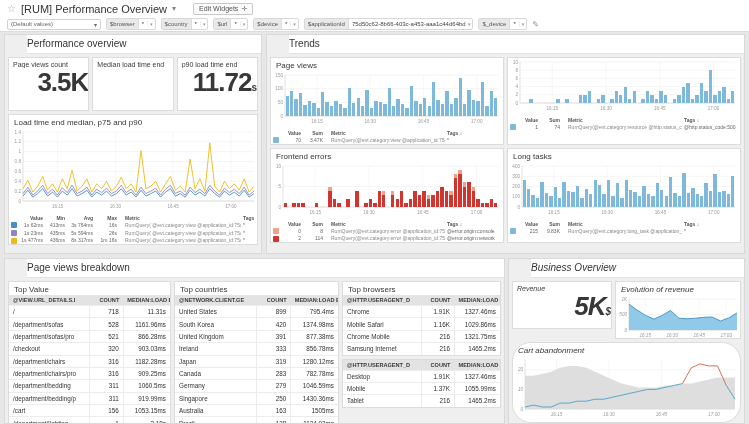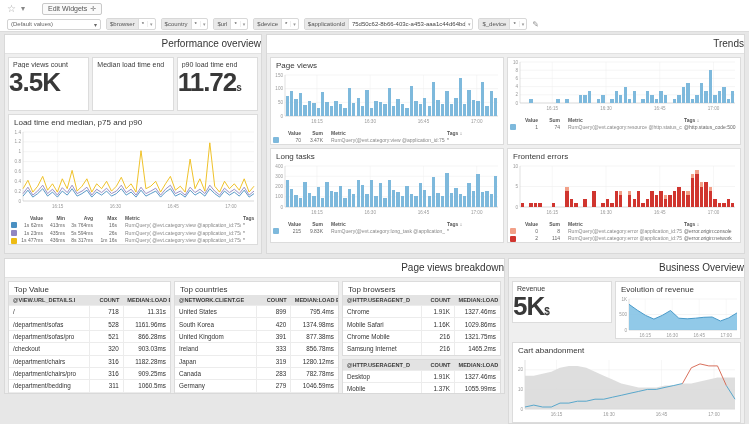--- a/index.html
+++ b/index.html
@@ -22,31 +22,31 @@
   .chip .name{background:#e9e9e9;padding:0 3px;color:#555;height:100%;display:flex;align-items:center;
               border-right:1px solid #ddd;white-space:nowrap;}
   .chip .val{padding:0 3px;color:#444;white-space:nowrap;max-width:110px;overflow:hidden;}
   .chip .ccaret{padding:0 2px;color:#999;font-size:5px;border-left:1px solid #eee;}
   .pencil{color:#999;font-size:8px;cursor:pointer;}
   
   .section{position:absolute;background:#efefef;border:1px solid #d9d9d9;overflow:hidden;
            box-sizing:border-box;}
   #sec-perf{left:4px;top:34px;width:258px;height:220px;}
   #sec-trends{left:266px;top:34px;width:479px;height:220px;}
-  #sec-breakdown{left:4px;top:258px;width:501px;height:136px;}
-  #sec-business{left:508px;top:258px;width:237px;height:166px;}
-  .sec-header{background:#fff;text-align:right;font-size:10px;color:#333;padding:3px 0 4px;
-              border-bottom:1px solid #e2e2e2;cursor:pointer;}
+  #sec-breakdown{left:4px;top:258px;width:501px;height:166px;}
+  #sec-business{left:508px;top:258px;width:237px;height:166px;font-style:italic;}
+  .sec-header{background:#fff;text-align:left;font-size:10px;color:#333;padding:3px 0 4px;
+              border-bottom:1px solid #e2e2e2;cursor:pointer;margin-left:22px;}
   .widget{background:#fff;border:1px solid #dcdcdc;box-sizing:border-box;overflow:hidden;}
   .w-title{font-size:8px;color:#363636;padding:3px 5px 1px;white-space:nowrap;overflow:hidden;}
   
   .kpi-row{display:flex;gap:3px;margin:3px;}
   .kpi{flex:1;height:54px;position:relative;}
   .kpi .label{font-size:7px;color:#3a3a3a;padding:3px 4px 0;white-space:nowrap;overflow:hidden;}
-  .kpi .num{text-align:left;font-size:26px;font-weight:700;color:#383838;line-height:1.15;
+  .kpi .num{text-align:right;font-size:26px;font-weight:700;color:#383838;line-height:1.15;
             letter-spacing:-1px;}
   .kpi .unit{font-size:10px;font-weight:700;letter-spacing:0;}
   
   svg text{font-family:"Liberation Sans",sans-serif;}
   .legend{width:100%;border-collapse:collapse;table-layout:fixed;}
   .legend th{font-size:5px;color:#555;text-align:left;font-weight:700;padding:1px 2px 0;white-space:nowrap;}
   .legend td{font-size:5px;color:#666;padding:0.5px 2px;white-space:nowrap;overflow:hidden;}
   .legend .num{text-align:right;}
   .legend th.num{text-align:right;}
   .legend .metric{color:#888;}
@@ -63,20 +63,21 @@
   .trends-grid{display:grid;grid-template-columns:1fr 1fr;gap:3px;margin:3px;}
   .bk-cols{display:flex;gap:3px;margin:3px;align-items:flex-start;}
   .bk-col{display:flex;flex-direction:column;gap:3px;}
   .biz-row{display:flex;gap:3px;margin:3px;}
 </style>
 </head>
 <body>
 
 <div class="titlebar">
   <span class="star">☆</span>
+  <span class="db-title">[RUM] Performance Overview</span>
   <span class="title-caret">▾</span>
   <span class="edit-btn">
     <span>Edit Widgets</span>
     <span class="plus">✛</span>
   </span>
 </div>
 
 <div class="filterbar">
   <span class="preset">
     <span>(Default values)</span>
@@ -406,116 +407,20 @@
           <tbody>
             <tr>
               <td><span class="sw" style="background:#7eb9dc"></span></td>
               <td class="num">1</td>
               <td class="num">74</td>
               <td class="metric" style="padding-left:6px">RumQuery(@evt.category:resource @http.status_code:&gt;=400 @application...</td>
               <td>@http.status_code:500</td>
             </tr>
           </tbody>
         </table></div>
-      <div class="widget"><div class="w-title">Long tasks</div><svg width="230" height="54">
-          <line x1="14" x2="227" y1="45" y2="45" stroke="#ebebeb" stroke-width="0.5"></line>
-          <text x="12" y="46.6" text-anchor="end" font-size="4.6" fill="#9a9a9a">0</text>
-          <line x1="14" x2="227" y1="34.75" y2="34.75" stroke="#ebebeb" stroke-width="0.5"></line>
-          <text x="12" y="36.35" text-anchor="end" font-size="4.6" fill="#9a9a9a">100</text>
-          <line x1="14" x2="227" y1="24.5" y2="24.5" stroke="#ebebeb" stroke-width="0.5"></line>
-          <text x="12" y="26.1" text-anchor="end" font-size="4.6" fill="#9a9a9a">200</text>
-          <line x1="14" x2="227" y1="14.25" y2="14.25" stroke="#ebebeb" stroke-width="0.5"></line>
-          <text x="12" y="15.85" text-anchor="end" font-size="4.6" fill="#9a9a9a">300</text>
-          <line x1="14" x2="227" y1="4" y2="4" stroke="#ebebeb" stroke-width="0.5"></line>
-          <text x="12" y="5.6" text-anchor="end" font-size="4.6" fill="#9a9a9a">400</text>
-          <line x1="45.95" x2="45.95" y1="4" y2="45" stroke="#efefef" stroke-width="0.5"></line>
-          <text x="45.95" y="52" text-anchor="middle" font-size="4.6" fill="#9a9a9a">16:15</text>
-          <line x1="99.2" x2="99.2" y1="4" y2="45" stroke="#efefef" stroke-width="0.5"></line>
-          <text x="99.2" y="52" text-anchor="middle" font-size="4.6" fill="#9a9a9a">16:30</text>
-          <line x1="152.45000000000002" x2="152.45000000000002" y1="4" y2="45" stroke="#efefef" stroke-width="0.5"></line>
-          <text x="152.45000000000002" y="52" text-anchor="middle" font-size="4.6" fill="#9a9a9a">16:45</text>
-          <line x1="205.70000000000002" x2="205.70000000000002" y1="4" y2="45" stroke="#efefef" stroke-width="0.5"></line>
-          <text x="205.70000000000002" y="52" text-anchor="middle" font-size="4.6" fill="#9a9a9a">17:00</text>
-          <line x1="14" x2="14" y1="4" y2="45" stroke="#cfcfcf" stroke-width="0.6"></line>
-          <line x1="14" x2="227" y1="45" y2="45" stroke="#cfcfcf" stroke-width="0.6"></line>
-          <rect x="14.5325" y="18.145" width="3.3725" height="26.855" fill="#7eb9dc" shape-rendering="crispEdges"></rect>
-          <rect x="18.97" y="27.37" width="3.3725" height="17.63" fill="#7eb9dc" shape-rendering="crispEdges"></rect>
-          <rect x="23.4075" y="32.7" width="3.3725" height="12.299999999999999" fill="#7eb9dc" shape-rendering="crispEdges"></rect>
-          <rect x="27.845" y="35.57" width="3.3725" height="9.43" fill="#7eb9dc" shape-rendering="crispEdges"></rect>
-          <rect x="32.2825" y="20.400000000000002" width="3.3725" height="24.599999999999998" fill="#7eb9dc" shape-rendering="crispEdges"></rect>
-          <rect x="36.72" y="31.47" width="3.3725" height="13.530000000000001" fill="#7eb9dc" shape-rendering="crispEdges"></rect>
-          <rect x="41.1575" y="33.519999999999996" width="3.3725" height="11.48" fill="#7eb9dc" shape-rendering="crispEdges"></rect>
-          <rect x="45.595" y="25.32" width="3.3725" height="19.68" fill="#7eb9dc" shape-rendering="crispEdges"></rect>
-          <rect x="50.0325" y="35.57" width="3.3725" height="9.43" fill="#7eb9dc" shape-rendering="crispEdges"></rect>
-          <rect x="54.47" y="20.195" width="3.3725" height="24.805" fill="#7eb9dc" shape-rendering="crispEdges"></rect>
-          <rect x="58.9075" y="29.42" width="3.3725" height="15.58" fill="#7eb9dc" shape-rendering="crispEdges"></rect>
-          <rect x="63.345" y="30.445" width="3.3725" height="14.555" fill="#7eb9dc" shape-rendering="crispEdges"></rect>
-          <rect x="67.7825" y="24.294999999999998" width="3.3725" height="20.705000000000002" fill="#7eb9dc" shape-rendering="crispEdges"></rect>
-          <rect x="72.22" y="35.57" width="3.3725" height="9.43" fill="#7eb9dc" shape-rendering="crispEdges"></rect>
-          <rect x="76.6575" y="26.96" width="3.3725" height="18.04" fill="#7eb9dc" shape-rendering="crispEdges"></rect>
-          <rect x="81.095" y="32.495000000000005" width="3.3725" height="12.504999999999999" fill="#7eb9dc" shape-rendering="crispEdges"></rect>
-          <rect x="85.5325" y="18.145" width="3.3725" height="26.855" fill="#7eb9dc" shape-rendering="crispEdges"></rect>
-          <rect x="89.97" y="23.27" width="3.3725" height="21.73" fill="#7eb9dc" shape-rendering="crispEdges"></rect>
-          <rect x="94.4075" y="32.495000000000005" width="3.3725" height="12.504999999999999" fill="#7eb9dc" shape-rendering="crispEdges"></rect>
-          <rect x="98.845" y="17.735" width="3.3725" height="27.265" fill="#7eb9dc" shape-rendering="crispEdges"></rect>
-          <rect x="103.2825" y="33.519999999999996" width="3.3725" height="11.48" fill="#7eb9dc" shape-rendering="crispEdges"></rect>
-          <rect x="107.72" y="21.220000000000002" width="3.3725" height="23.779999999999998" fill="#7eb9dc" shape-rendering="crispEdges"></rect>
-          <rect x="112.1575" y="35.57" width="3.3725" height="9.43" fill="#7eb9dc" shape-rendering="crispEdges"></rect>
-          <rect x="116.595" y="17.735" width="3.3725" height="27.265" fill="#7eb9dc" shape-rendering="crispEdges"></rect>
-          <rect x="121.0325" y="28.395" width="3.3725" height="16.605" fill="#7eb9dc" shape-rendering="crispEdges"></rect>
-          <rect x="125.47" y="30.445" width="3.3725" height="14.555" fill="#7eb9dc" shape-rendering="crispEdges"></rect>
-          <rect x="129.9075" y="33.519999999999996" width="3.3725" height="11.48" fill="#7eb9dc" shape-rendering="crispEdges"></rect>
-          <rect x="134.345" y="23.884999999999998" width="3.3725" height="21.115000000000002" fill="#7eb9dc" shape-rendering="crispEdges"></rect>
-          <rect x="138.7825" y="32.085" width="3.3725" height="12.915000000000001" fill="#7eb9dc" shape-rendering="crispEdges"></rect>
-          <rect x="143.22" y="33.519999999999996" width="3.3725" height="11.48" fill="#7eb9dc" shape-rendering="crispEdges"></rect>
-          <rect x="147.6575" y="21.220000000000002" width="3.3725" height="23.779999999999998" fill="#7eb9dc" shape-rendering="crispEdges"></rect>
-          <rect x="152.095" y="28.395" width="3.3725" height="16.605" fill="#7eb9dc" shape-rendering="crispEdges"></rect>
-          <rect x="156.5325" y="34.135" width="3.3725" height="10.865" fill="#7eb9dc" shape-rendering="crispEdges"></rect>
-          <rect x="160.97" y="15.07" width="3.3725" height="29.93" fill="#7eb9dc" shape-rendering="crispEdges"></rect>
-          <rect x="165.4075" y="31.47" width="3.3725" height="13.530000000000001" fill="#7eb9dc" shape-rendering="crispEdges"></rect>
-          <rect x="169.845" y="33.519999999999996" width="3.3725" height="11.48" fill="#7eb9dc" shape-rendering="crispEdges"></rect>
-          <rect x="174.2825" y="10.969999999999999" width="3.3725" height="34.03" fill="#7eb9dc" shape-rendering="crispEdges"></rect>
-          <rect x="178.72" y="31.06" width="3.3725" height="13.940000000000001" fill="#7eb9dc" shape-rendering="crispEdges"></rect>
-          <rect x="183.1575" y="25.935" width="3.3725" height="19.065" fill="#7eb9dc" shape-rendering="crispEdges"></rect>
-          <rect x="187.595" y="32.495000000000005" width="3.3725" height="12.504999999999999" fill="#7eb9dc" shape-rendering="crispEdges"></rect>
-          <rect x="192.0325" y="34.135" width="3.3725" height="10.865" fill="#7eb9dc" shape-rendering="crispEdges"></rect>
-          <rect x="196.47" y="20.810000000000002" width="3.3725" height="24.189999999999998" fill="#7eb9dc" shape-rendering="crispEdges"></rect>
-          <rect x="200.9075" y="29.42" width="3.3725" height="15.58" fill="#7eb9dc" shape-rendering="crispEdges"></rect>
-          <rect x="205.345" y="11.994999999999997" width="3.3725" height="33.005" fill="#7eb9dc" shape-rendering="crispEdges"></rect>
-          <rect x="209.7825" y="30.445" width="3.3725" height="14.555" fill="#7eb9dc" shape-rendering="crispEdges"></rect>
-          <rect x="214.22" y="29.009999999999998" width="3.3725" height="15.99" fill="#7eb9dc" shape-rendering="crispEdges"></rect>
-          <rect x="218.6575" y="32.495000000000005" width="3.3725" height="12.504999999999999" fill="#7eb9dc" shape-rendering="crispEdges"></rect>
-          <rect x="223.095" y="13.634999999999998" width="3.3725" height="31.365000000000002" fill="#7eb9dc" shape-rendering="crispEdges"></rect>
-        </svg><table class="legend">
-          <colgroup>
-            <col style="width:10px">
-            <col style="width:22px">
-            <col style="width:22px">
-            <col>
-            <col style="width:58px">
-          </colgroup>
-          <thead>
-            <tr>
-              <th></th>
-              <th class="num">Value</th>
-              <th class="num">Sum</th>
-              <th style="padding-left:6px">Metric</th>
-              <th>Tags ↓</th>
-            </tr>
-          </thead>
-          <tbody>
-            <tr>
-              <td><span class="sw" style="background:#7eb9dc"></span></td>
-              <td class="num">215</td>
-              <td class="num">9.83K</td>
-              <td class="metric" style="padding-left:6px">RumQuery(@evt.category:long_task @application_id:75d50c62-8b66-403c-a453-aaa1c44d6...</td>
-              <td>*</td>
-            </tr>
-          </tbody>
-        </table></div>
       <div class="widget"><div class="w-title">Frontend errors</div><svg width="230" height="54">
           <line x1="12" x2="227" y1="45" y2="45" stroke="#ebebeb" stroke-width="0.5"></line>
           <text x="10" y="46.6" text-anchor="end" font-size="4.6" fill="#9a9a9a">0</text>
           <line x1="12" x2="227" y1="24.5" y2="24.5" stroke="#ebebeb" stroke-width="0.5"></line>
           <text x="10" y="26.1" text-anchor="end" font-size="4.6" fill="#9a9a9a">5</text>
           <line x1="12" x2="227" y1="4" y2="4" stroke="#ebebeb" stroke-width="0.5"></line>
           <text x="10" y="5.6" text-anchor="end" font-size="4.6" fill="#9a9a9a">10</text>
           <line x1="44.25" x2="44.25" y1="4" y2="45" stroke="#efefef" stroke-width="0.5"></line>
           <text x="44.25" y="52" text-anchor="middle" font-size="4.6" fill="#9a9a9a">16:15</text>
           <line x1="98" x2="98" y1="4" y2="45" stroke="#efefef" stroke-width="0.5"></line>
@@ -601,20 +506,116 @@
             </tr>
             <tr>
               <td><span class="sw" style="background:#d0352f"></span></td>
               <td class="num">2</td>
               <td class="num">114</td>
               <td class="metric" style="padding-left:6px">RumQuery(@evt.category:error @application_id:75d50c62-8b66-403c-a453-...</td>
               <td>@error.origin:network</td>
             </tr>
           </tbody>
         </table></div>
+      <div class="widget"><div class="w-title">Long tasks</div><svg width="230" height="54">
+          <line x1="14" x2="227" y1="45" y2="45" stroke="#ebebeb" stroke-width="0.5"></line>
+          <text x="12" y="46.6" text-anchor="end" font-size="4.6" fill="#9a9a9a">0</text>
+          <line x1="14" x2="227" y1="34.75" y2="34.75" stroke="#ebebeb" stroke-width="0.5"></line>
+          <text x="12" y="36.35" text-anchor="end" font-size="4.6" fill="#9a9a9a">100</text>
+          <line x1="14" x2="227" y1="24.5" y2="24.5" stroke="#ebebeb" stroke-width="0.5"></line>
+          <text x="12" y="26.1" text-anchor="end" font-size="4.6" fill="#9a9a9a">200</text>
+          <line x1="14" x2="227" y1="14.25" y2="14.25" stroke="#ebebeb" stroke-width="0.5"></line>
+          <text x="12" y="15.85" text-anchor="end" font-size="4.6" fill="#9a9a9a">300</text>
+          <line x1="14" x2="227" y1="4" y2="4" stroke="#ebebeb" stroke-width="0.5"></line>
+          <text x="12" y="5.6" text-anchor="end" font-size="4.6" fill="#9a9a9a">400</text>
+          <line x1="45.95" x2="45.95" y1="4" y2="45" stroke="#efefef" stroke-width="0.5"></line>
+          <text x="45.95" y="52" text-anchor="middle" font-size="4.6" fill="#9a9a9a">16:15</text>
+          <line x1="99.2" x2="99.2" y1="4" y2="45" stroke="#efefef" stroke-width="0.5"></line>
+          <text x="99.2" y="52" text-anchor="middle" font-size="4.6" fill="#9a9a9a">16:30</text>
+          <line x1="152.45000000000002" x2="152.45000000000002" y1="4" y2="45" stroke="#efefef" stroke-width="0.5"></line>
+          <text x="152.45000000000002" y="52" text-anchor="middle" font-size="4.6" fill="#9a9a9a">16:45</text>
+          <line x1="205.70000000000002" x2="205.70000000000002" y1="4" y2="45" stroke="#efefef" stroke-width="0.5"></line>
+          <text x="205.70000000000002" y="52" text-anchor="middle" font-size="4.6" fill="#9a9a9a">17:00</text>
+          <line x1="14" x2="14" y1="4" y2="45" stroke="#cfcfcf" stroke-width="0.6"></line>
+          <line x1="14" x2="227" y1="45" y2="45" stroke="#cfcfcf" stroke-width="0.6"></line>
+          <rect x="14.5325" y="18.145" width="3.3725" height="26.855" fill="#7eb9dc" shape-rendering="crispEdges"></rect>
+          <rect x="18.97" y="27.37" width="3.3725" height="17.63" fill="#7eb9dc" shape-rendering="crispEdges"></rect>
+          <rect x="23.4075" y="32.7" width="3.3725" height="12.299999999999999" fill="#7eb9dc" shape-rendering="crispEdges"></rect>
+          <rect x="27.845" y="35.57" width="3.3725" height="9.43" fill="#7eb9dc" shape-rendering="crispEdges"></rect>
+          <rect x="32.2825" y="20.400000000000002" width="3.3725" height="24.599999999999998" fill="#7eb9dc" shape-rendering="crispEdges"></rect>
+          <rect x="36.72" y="31.47" width="3.3725" height="13.530000000000001" fill="#7eb9dc" shape-rendering="crispEdges"></rect>
+          <rect x="41.1575" y="33.519999999999996" width="3.3725" height="11.48" fill="#7eb9dc" shape-rendering="crispEdges"></rect>
+          <rect x="45.595" y="25.32" width="3.3725" height="19.68" fill="#7eb9dc" shape-rendering="crispEdges"></rect>
+          <rect x="50.0325" y="35.57" width="3.3725" height="9.43" fill="#7eb9dc" shape-rendering="crispEdges"></rect>
+          <rect x="54.47" y="20.195" width="3.3725" height="24.805" fill="#7eb9dc" shape-rendering="crispEdges"></rect>
+          <rect x="58.9075" y="29.42" width="3.3725" height="15.58" fill="#7eb9dc" shape-rendering="crispEdges"></rect>
+          <rect x="63.345" y="30.445" width="3.3725" height="14.555" fill="#7eb9dc" shape-rendering="crispEdges"></rect>
+          <rect x="67.7825" y="24.294999999999998" width="3.3725" height="20.705000000000002" fill="#7eb9dc" shape-rendering="crispEdges"></rect>
+          <rect x="72.22" y="35.57" width="3.3725" height="9.43" fill="#7eb9dc" shape-rendering="crispEdges"></rect>
+          <rect x="76.6575" y="26.96" width="3.3725" height="18.04" fill="#7eb9dc" shape-rendering="crispEdges"></rect>
+          <rect x="81.095" y="32.495000000000005" width="3.3725" height="12.504999999999999" fill="#7eb9dc" shape-rendering="crispEdges"></rect>
+          <rect x="85.5325" y="18.145" width="3.3725" height="26.855" fill="#7eb9dc" shape-rendering="crispEdges"></rect>
+          <rect x="89.97" y="23.27" width="3.3725" height="21.73" fill="#7eb9dc" shape-rendering="crispEdges"></rect>
+          <rect x="94.4075" y="32.495000000000005" width="3.3725" height="12.504999999999999" fill="#7eb9dc" shape-rendering="crispEdges"></rect>
+          <rect x="98.845" y="17.735" width="3.3725" height="27.265" fill="#7eb9dc" shape-rendering="crispEdges"></rect>
+          <rect x="103.2825" y="33.519999999999996" width="3.3725" height="11.48" fill="#7eb9dc" shape-rendering="crispEdges"></rect>
+          <rect x="107.72" y="21.220000000000002" width="3.3725" height="23.779999999999998" fill="#7eb9dc" shape-rendering="crispEdges"></rect>
+          <rect x="112.1575" y="35.57" width="3.3725" height="9.43" fill="#7eb9dc" shape-rendering="crispEdges"></rect>
+          <rect x="116.595" y="17.735" width="3.3725" height="27.265" fill="#7eb9dc" shape-rendering="crispEdges"></rect>
+          <rect x="121.0325" y="28.395" width="3.3725" height="16.605" fill="#7eb9dc" shape-rendering="crispEdges"></rect>
+          <rect x="125.47" y="30.445" width="3.3725" height="14.555" fill="#7eb9dc" shape-rendering="crispEdges"></rect>
+          <rect x="129.9075" y="33.519999999999996" width="3.3725" height="11.48" fill="#7eb9dc" shape-rendering="crispEdges"></rect>
+          <rect x="134.345" y="23.884999999999998" width="3.3725" height="21.115000000000002" fill="#7eb9dc" shape-rendering="crispEdges"></rect>
+          <rect x="138.7825" y="32.085" width="3.3725" height="12.915000000000001" fill="#7eb9dc" shape-rendering="crispEdges"></rect>
+          <rect x="143.22" y="33.519999999999996" width="3.3725" height="11.48" fill="#7eb9dc" shape-rendering="crispEdges"></rect>
+          <rect x="147.6575" y="21.220000000000002" width="3.3725" height="23.779999999999998" fill="#7eb9dc" shape-rendering="crispEdges"></rect>
+          <rect x="152.095" y="28.395" width="3.3725" height="16.605" fill="#7eb9dc" shape-rendering="crispEdges"></rect>
+          <rect x="156.5325" y="34.135" width="3.3725" height="10.865" fill="#7eb9dc" shape-rendering="crispEdges"></rect>
+          <rect x="160.97" y="15.07" width="3.3725" height="29.93" fill="#7eb9dc" shape-rendering="crispEdges"></rect>
+          <rect x="165.4075" y="31.47" width="3.3725" height="13.530000000000001" fill="#7eb9dc" shape-rendering="crispEdges"></rect>
+          <rect x="169.845" y="33.519999999999996" width="3.3725" height="11.48" fill="#7eb9dc" shape-rendering="crispEdges"></rect>
+          <rect x="174.2825" y="10.969999999999999" width="3.3725" height="34.03" fill="#7eb9dc" shape-rendering="crispEdges"></rect>
+          <rect x="178.72" y="31.06" width="3.3725" height="13.940000000000001" fill="#7eb9dc" shape-rendering="crispEdges"></rect>
+          <rect x="183.1575" y="25.935" width="3.3725" height="19.065" fill="#7eb9dc" shape-rendering="crispEdges"></rect>
+          <rect x="187.595" y="32.495000000000005" width="3.3725" height="12.504999999999999" fill="#7eb9dc" shape-rendering="crispEdges"></rect>
+          <rect x="192.0325" y="34.135" width="3.3725" height="10.865" fill="#7eb9dc" shape-rendering="crispEdges"></rect>
+          <rect x="196.47" y="20.810000000000002" width="3.3725" height="24.189999999999998" fill="#7eb9dc" shape-rendering="crispEdges"></rect>
+          <rect x="200.9075" y="29.42" width="3.3725" height="15.58" fill="#7eb9dc" shape-rendering="crispEdges"></rect>
+          <rect x="205.345" y="11.994999999999997" width="3.3725" height="33.005" fill="#7eb9dc" shape-rendering="crispEdges"></rect>
+          <rect x="209.7825" y="30.445" width="3.3725" height="14.555" fill="#7eb9dc" shape-rendering="crispEdges"></rect>
+          <rect x="214.22" y="29.009999999999998" width="3.3725" height="15.99" fill="#7eb9dc" shape-rendering="crispEdges"></rect>
+          <rect x="218.6575" y="32.495000000000005" width="3.3725" height="12.504999999999999" fill="#7eb9dc" shape-rendering="crispEdges"></rect>
+          <rect x="223.095" y="13.634999999999998" width="3.3725" height="31.365000000000002" fill="#7eb9dc" shape-rendering="crispEdges"></rect>
+        </svg><table class="legend">
+          <colgroup>
+            <col style="width:10px">
+            <col style="width:22px">
+            <col style="width:22px">
+            <col>
+            <col style="width:58px">
+          </colgroup>
+          <thead>
+            <tr>
+              <th></th>
+              <th class="num">Value</th>
+              <th class="num">Sum</th>
+              <th style="padding-left:6px">Metric</th>
+              <th>Tags ↓</th>
+            </tr>
+          </thead>
+          <tbody>
+            <tr>
+              <td><span class="sw" style="background:#7eb9dc"></span></td>
+              <td class="num">215</td>
+              <td class="num">9.83K</td>
+              <td class="metric" style="padding-left:6px">RumQuery(@evt.category:long_task @application_id:75d50c62-8b66-403c-a453-aaa1c44d6...</td>
+              <td>*</td>
+            </tr>
+          </tbody>
+        </table></div>
     </div>
 </div>
 
 <div class="section" id="sec-breakdown">
   <div class="sec-header">
     <span>Page views breakdown</span>
   </div>
   <div class="bk-cols">
     <div class="bk-col" style="width:163px" id="bk-col-0">
         <div class="widget">
@@ -833,21 +834,21 @@
         </div>
       </div>
   </div>
 </div>
 
 <div class="section" id="sec-business">
   <div class="sec-header">
     <span>Business Overview</span>
   </div>
   <div class="biz-row">
-    <div class="widget kpi" style="width:100px;height:42px;flex:none;">
+    <div class="widget kpi" style="width:100px;height:48px;flex:none;">
       <div class="label">Revenue</div>
       <div class="num"><span>5K</span><span class="unit">$</span></div>
     </div>
     <div class="widget" style="flex:1;height:58px;">
       <div class="w-title">Evolution of revenue</div>
       <svg width="124" height="44">
           <line x1="13" x2="121" y1="35" y2="35" stroke="#ebebeb" stroke-width="0.5"></line>
           <text x="11" y="36.6" text-anchor="end" font-size="4.6" fill="#9a9a9a">0</text>
           <line x1="13" x2="121" y1="19.5" y2="19.5" stroke="#ebebeb" stroke-width="0.5"></line>
           <text x="11" y="21.1" text-anchor="end" font-size="4.6" fill="#9a9a9a">500</text>
@@ -861,21 +862,21 @@
           <text x="83.2" y="42" text-anchor="middle" font-size="4.6" fill="#9a9a9a">16:45</text>
           <line x1="110.2" x2="110.2" y1="4" y2="35" stroke="#efefef" stroke-width="0.5"></line>
           <text x="110.2" y="42" text-anchor="middle" font-size="4.6" fill="#9a9a9a">17:00</text>
           <line x1="13" x2="13" y1="4" y2="35" stroke="#cfcfcf" stroke-width="0.6"></line>
           <line x1="13" x2="121" y1="35" y2="35" stroke="#cfcfcf" stroke-width="0.6"></line>
           <polygon points="13.0,9.3 21.3,15.2 29.6,20.4 37.9,24.1 46.2,20.4 54.5,15.5 62.8,23.2 71.2,23.8 79.5,23.2 87.8,22.3 96.1,22.0 104.4,26.0 112.7,22.9 121.0,17.9 121.0,35.0 13.0,35.0" fill="#85c3e6" fill-opacity="0.9" stroke="none"></polygon>
           <polyline points="13.0,9.3 21.3,15.2 29.6,20.4 37.9,24.1 46.2,20.4 54.5,15.5 62.8,23.2 71.2,23.8 79.5,23.2 87.8,22.3 96.1,22.0 104.4,26.0 112.7,22.9 121.0,17.9" fill="none" stroke="#4a9ac9" stroke-width="1"></polyline>
         </svg>
     </div>
   </div>
-  <div class="widget" style="margin:0 3px 3px;">
+  <div class="widget" style="margin:0 3px 3px;border-radius:19px;">
     <div class="w-title">Cart abandonment</div>
     <svg width="225" height="62">
         <line x1="12" x2="222" y1="53" y2="53" stroke="#ebebeb" stroke-width="0.5"></line>
         <text x="10" y="54.6" text-anchor="end" font-size="4.6" fill="#9a9a9a">0</text>
         <line x1="12" x2="222" y1="33.4" y2="33.4" stroke="#ebebeb" stroke-width="0.5"></line>
         <text x="10" y="35" text-anchor="end" font-size="4.6" fill="#9a9a9a">10</text>
         <line x1="12" x2="222" y1="13.799999999999997" y2="13.799999999999997" stroke="#ebebeb" stroke-width="0.5"></line>
         <text x="10" y="15.399999999999997" text-anchor="end" font-size="4.6" fill="#9a9a9a">20</text>
         <line x1="43.5" x2="43.5" y1="4" y2="53" stroke="#efefef" stroke-width="0.5"></line>
         <text x="43.5" y="60" text-anchor="middle" font-size="4.6" fill="#9a9a9a">16:15</text>

